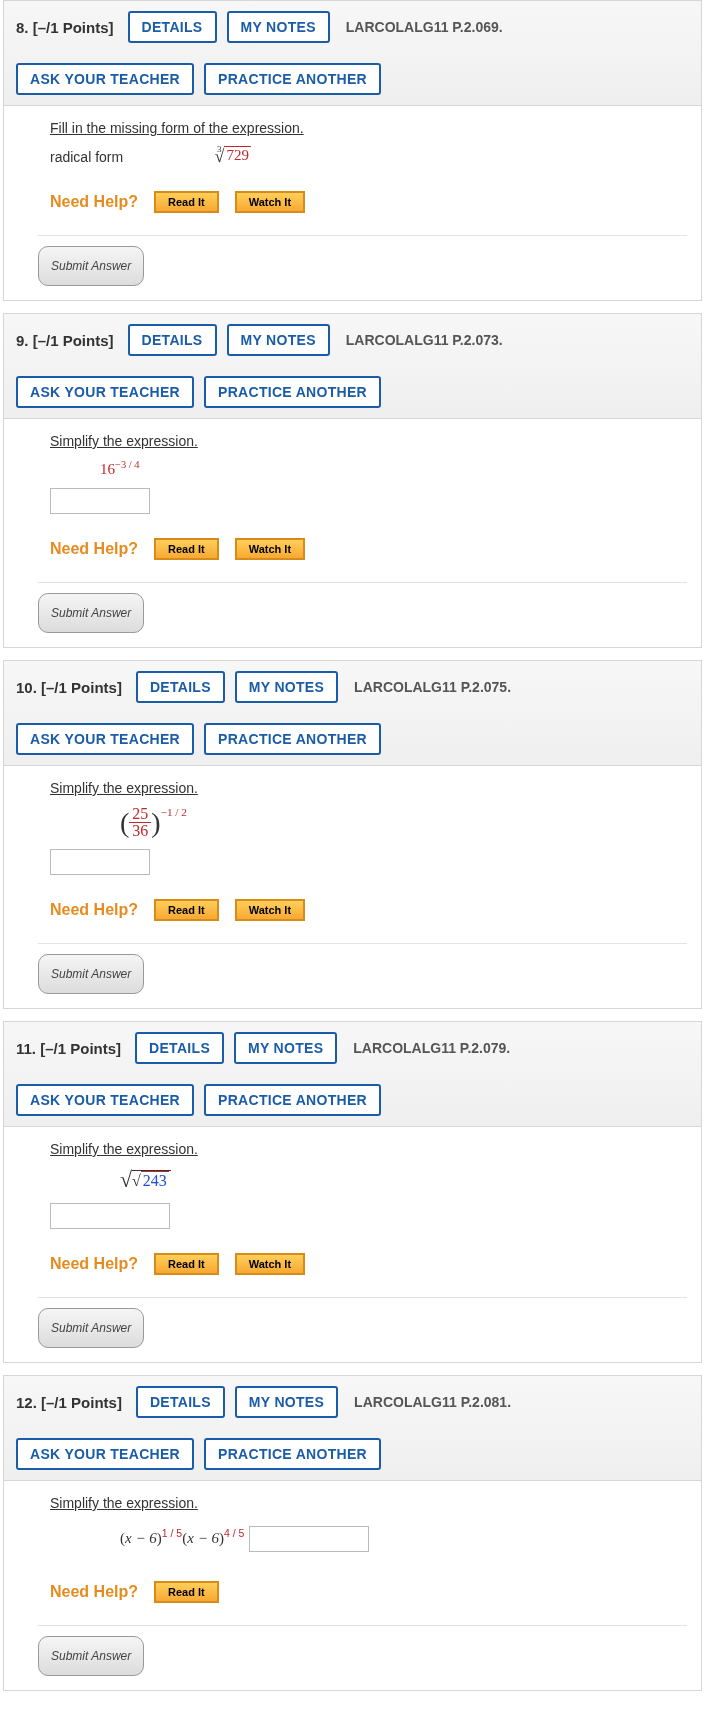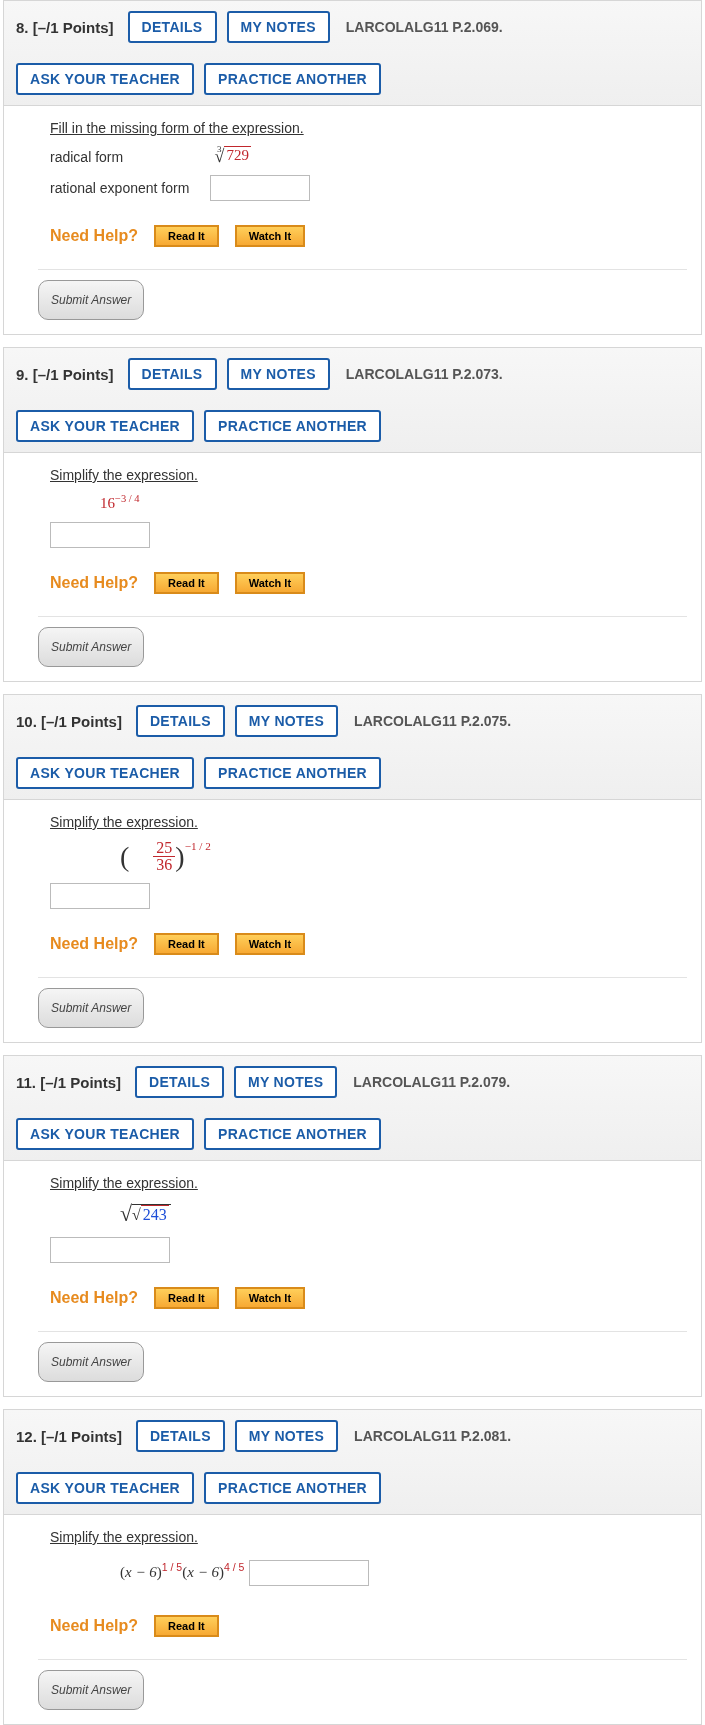--- a/index.html
+++ b/index.html
@@ -114,21 +114,21 @@
     cursor: pointer;
     font-family: inherit;
     font-style: italic;
   }
   
   .math-red { color: #c1272d; font-family: Liberation Sans, sans-serif; }
   .math { font-family: "Times New Roman", serif; font-size: 15px; display: inline-block;}
   .sup { font-size: .7em; vertical-align: super;}
   .frac {
     display: inline-flex; flex-direction: column; 
-    font-family: "Times New Roman", serif; line-height: 1; margin-left: 24px;
+    font-family: "Times New Roman", serif; line-height: 1;
   }
   .frac .top { border-bottom: 1px solid #c1272d; padding: 0 3px;}
   .frac .bot { padding: 0 3px;}
   .paren { font-size: 28px; line-height: 1; color: #333; font-family: "Times New Roman", serif;}
   .cuberoot {
     font-family: "Times New Roman", serif; display: inline-flex; align-items:flex-start;
   }
   .cuberoot .idx { font-size: 9px; position: relative; top:-2px; left: 7px; color: #333;}
   .cuberoot .rad { font-size:18px;}
   .cuberoot .arg { border-top:1px solid #c1272d; padding:0 2px; color:#c1272d;}
@@ -159,24 +159,20 @@
   <div class="qbody">
     <div class="prompt">Fill in the missing form of the expression.</div>
     <div class="row">
       <span class="label">radical form</span>
       <span class="cuberoot math">
         <span class="idx">3</span>
           <span class="rad">√</span>
           <span class="arg">729</span>
       </span>
     </div>
-    <div class="row">
-      <span class="label">rational exponent form</span>
-      <input class="answerinput" style="">
-    </div>
     <div class="needhelp">
       <span class="needhelp-label">Need Help?</span>
       <button class="helpbtn">Read It</button>
       <button class="helpbtn">Watch It</button>
     </div>
     <div class="submitarea">
       <button class="submitbtn">Submit Answer</button>
     </div>
   </div>
 </div>

